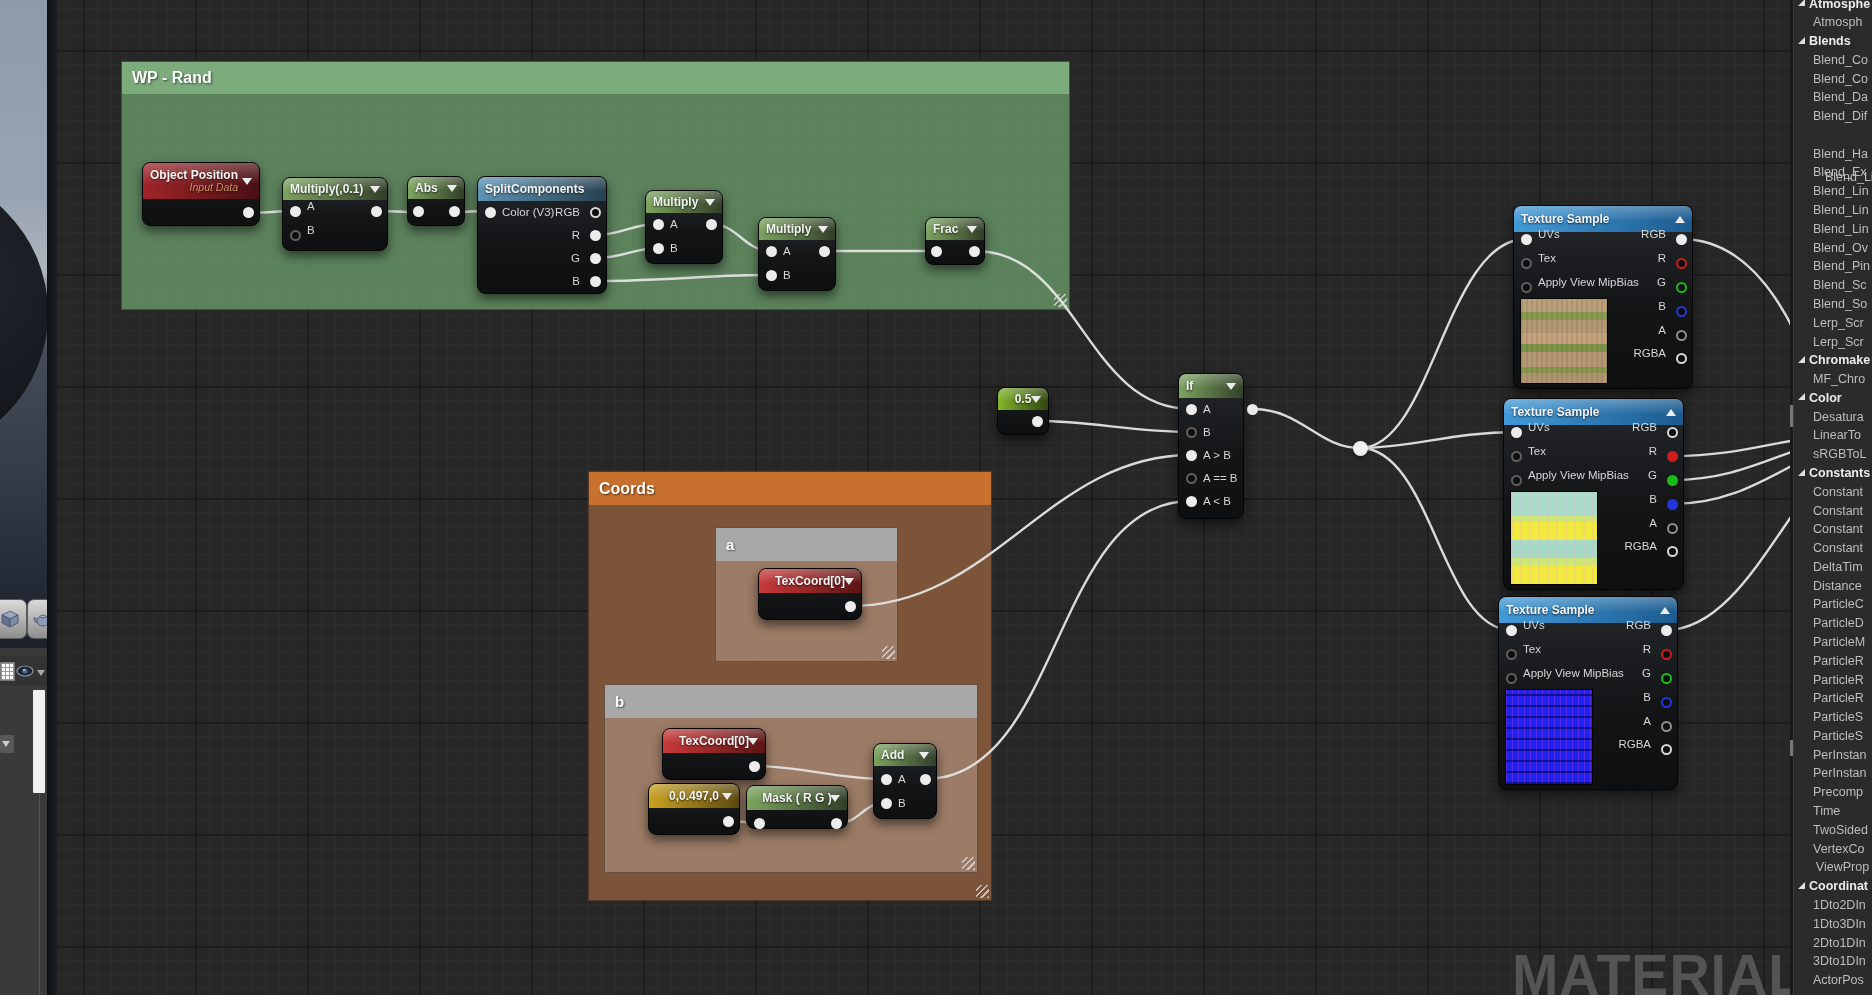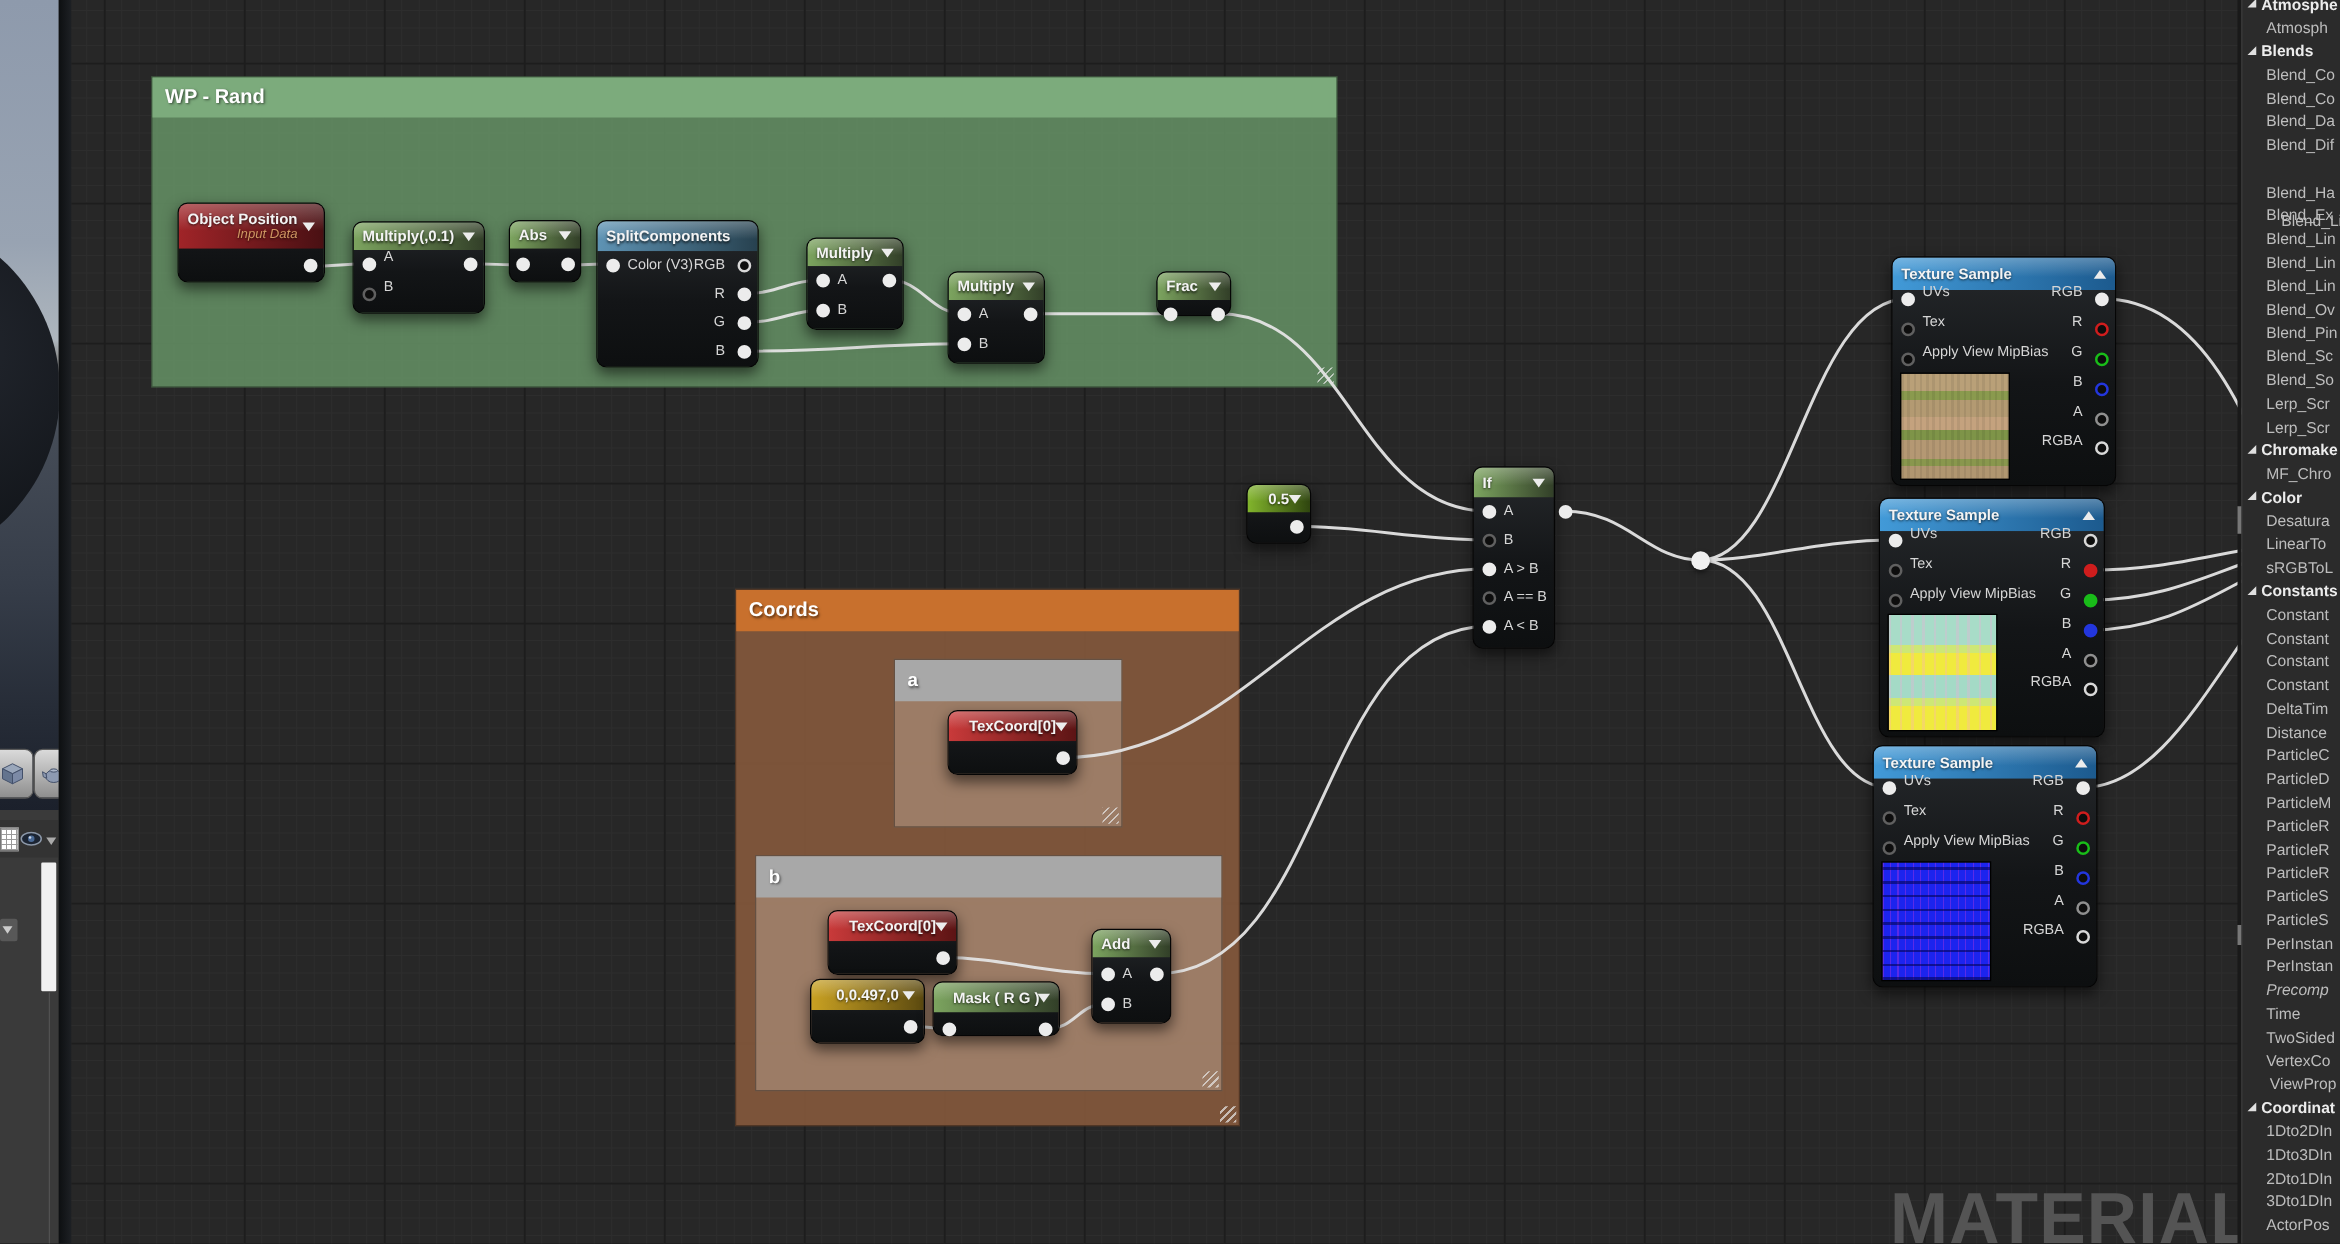--- a/index.html
+++ b/index.html
@@ -224,21 +224,21 @@
         <div class="nhead" style="height: 22px; --c1: #7ca45f; --c2: #323f28;">
           <span class="htxt">Multiply</span>
           <div class="cv"></div>
         </div>
         <div class="pin on" style="left: 7px; top: 28px;"></div>
         <div class="pin on" style="left: 60px; top: 28px;"></div>
         <div class="pin on" style="left: 7px; top: 52px;"></div>
         <div class="plabel" style="left: 24px; top: 27px;">A</div>
         <div class="plabel" style="left: 24px; top: 51px;">B</div>
       </div>
-      <div class="node" style="left: 925px; top: 217px; width: 60px; height: 36px;">
+      <div class="node" style="left: 925px; top: 217px; width: 60px; height: 48px;">
         <div class="nhead" style="height: 22px; --c1: #7ca45f; --c2: #323f28;">
           <span class="htxt">Frac</span>
           <div class="cv"></div>
         </div>
         <div class="pin on" style="left: 5px; top: 28px;"></div>
         <div class="pin on" style="left: 43px; top: 28px;"></div>
       </div>
       <div class="node" style="left: 997px; top: 387px; width: 52px; height: 48px;">
         <div class="nhead center" style="height: 22px; --c1: #82b52c; --c2: #2f450f;">
           <span class="htxt">0.5</span>
@@ -547,21 +547,21 @@
       </div>
       <div class="prow" style="top: 726.42px;">
         <span class="lbl">ParticleS</span>
       </div>
       <div class="prow" style="top: 745.2px;">
         <span class="lbl">PerInstan</span>
       </div>
       <div class="prow" style="top: 763.98px;">
         <span class="lbl">PerInstan</span>
       </div>
-      <div class="prow" style="top: 782.76px; font-style: italic;">
+      <div class="prow" style="top: 782.76px;">
         <span class="lbl">Precomp</span>
       </div>
       <div class="prow" style="top: 801.54px;">
         <span class="lbl">Time</span>
       </div>
       <div class="prow" style="top: 820.32px;">
         <span class="lbl">TwoSided</span>
       </div>
       <div class="prow" style="top: 839.1px;">
         <span class="lbl">VertexCo</span>

